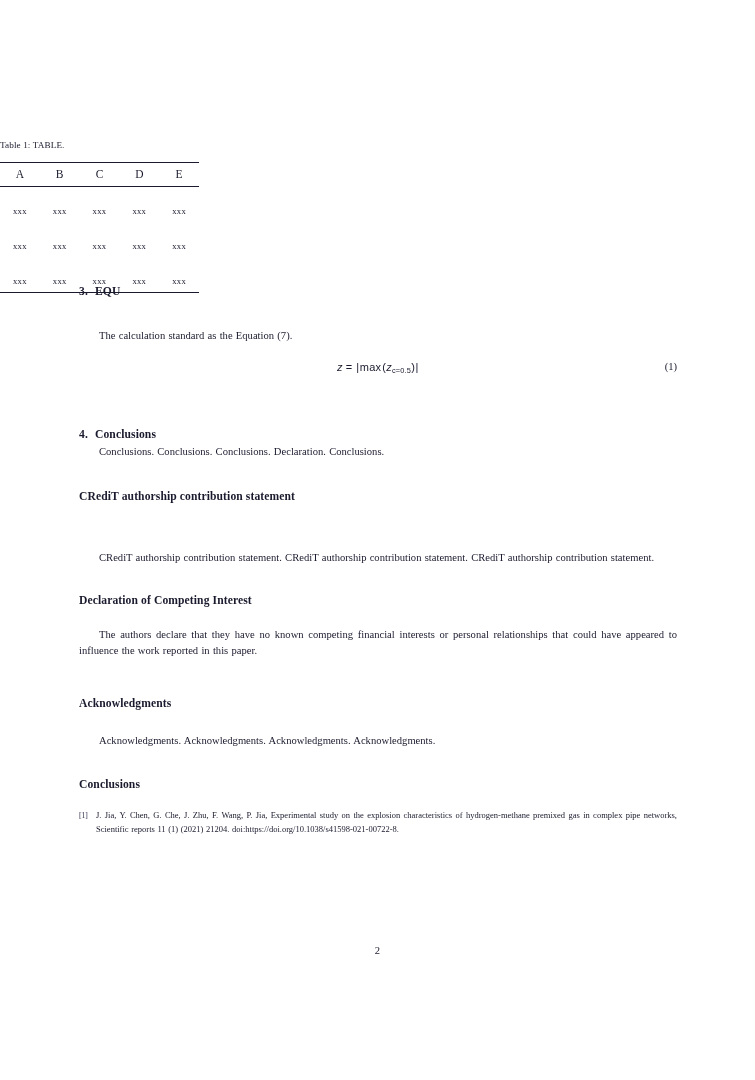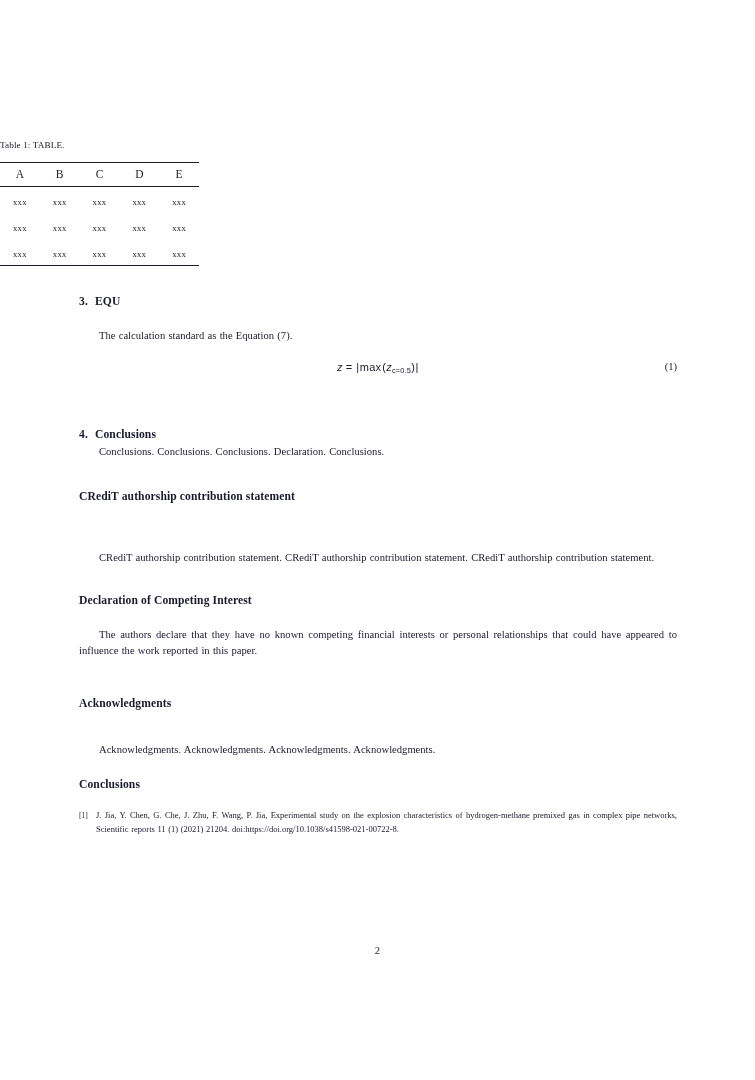--- a/index.html
+++ b/index.html
@@ -44,21 +44,21 @@
   table.data-table thead th {
     font-weight: normal;
     font-size: 11.5px;
     padding: 5px 13px 6px 13px;
     text-align: center;
     border-top: 1.1px solid #1a1a2e;
     border-bottom: 0.8px solid #1a1a2e;
   }
   table.data-table tbody td {
     font-size: 8.6px;
-    padding: 10px 13px 6px 13px;
+    padding: 19px 13px 6px 13px;
     text-align: center;
     letter-spacing: 0.3px;
   }
   table.data-table tbody tr:last-child td {
     border-bottom: 1.1px solid #1a1a2e;
   }
 
   
   .content {
     position: absolute;
@@ -85,31 +85,31 @@
     line-height: 1.52;
     text-align: justify;
     margin: 0;
     text-indent: 20px;
     word-spacing: 0.6px;
   }
 
   
   .abs { position: absolute; }
 
-  #sec-equ        { top: 295px; left: 0; }
+  #sec-equ        { top: 285px; left: 0; }
   #equ-par        { top: 328px; left: 0; width: 598px; }
   #equation-row   { top: 361px; left: 0; width: 598px; }
   #sec-conclusions{ top: 428px; left: 0; }
   #concl-par      { top: 444px; left: 0; width: 598px; }
   #credit-head    { top: 490px; left: 0; }
   #credit-par     { top: 524px; left: 0; width: 598px; margin-top: 26px; }
   #decl-head      { top: 594px; left: 0; }
   #decl-par       { top: 627px; left: 0; width: 598px; }
   #ack-head       { top: 697px; left: 0; }
-  #ack-par        { top: 733px; left: 0; width: 598px; margin-top: 9px; }
+  #ack-par        { top: 733px; left: 0; width: 598px; }
   #ref-head       { top: 778px; left: 0; }
   #ref-list       { top: 809px; left: 0; width: 598px; }
 
   
   .eq-line {
     position: relative;
     display: flex;
     align-items: baseline;
     justify-content: center;
     width: 598px;

